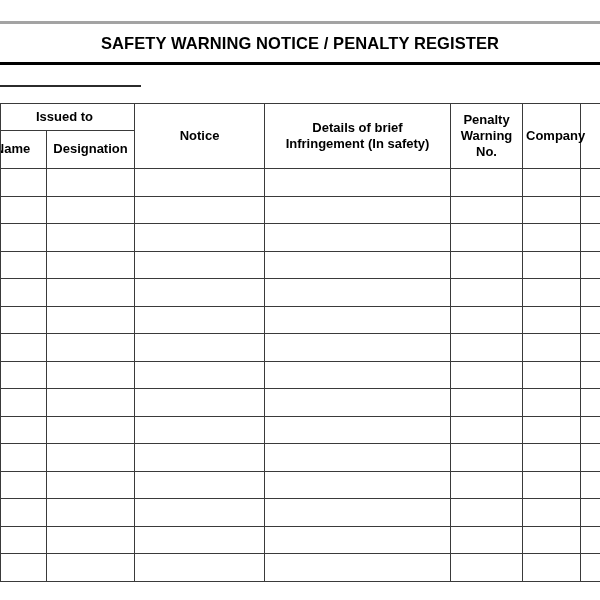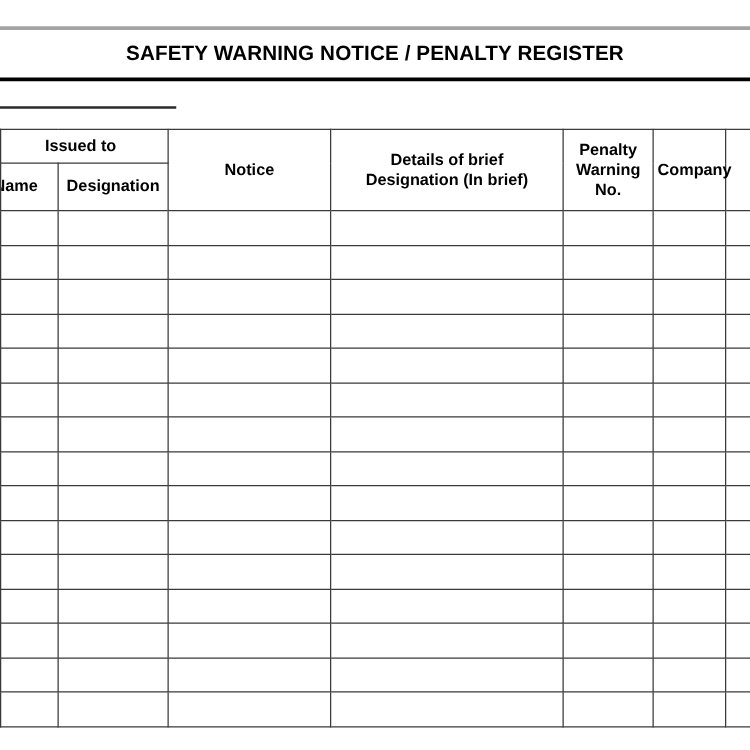--- a/index.html
+++ b/index.html
@@ -148,21 +148,21 @@
     <thead>
       <tr>
         <th class="hdr-group issued-to-cell" colspan="2">
           <span class="clip-inner">Issued to</span>
         </th>
         <th class="hdr-tall" rowspan="2">
           <span>Notice</span>
         </th>
         <th class="hdr-tall" rowspan="2">
           <span>Details of brief</span><br>
-          <span>Designation (In brief)</span>
+          <span>Infringement (In safety)</span>
         </th>
         <th class="hdr-tall" rowspan="2">
           <span>Penalty</span><br>
           <span>Warning No.</span>
         </th>
         <th class="hdr-tall" rowspan="2">
           <span>Company</span>
         </th>
         <th class="hdr-tall" rowspan="2">
           <span></span>

